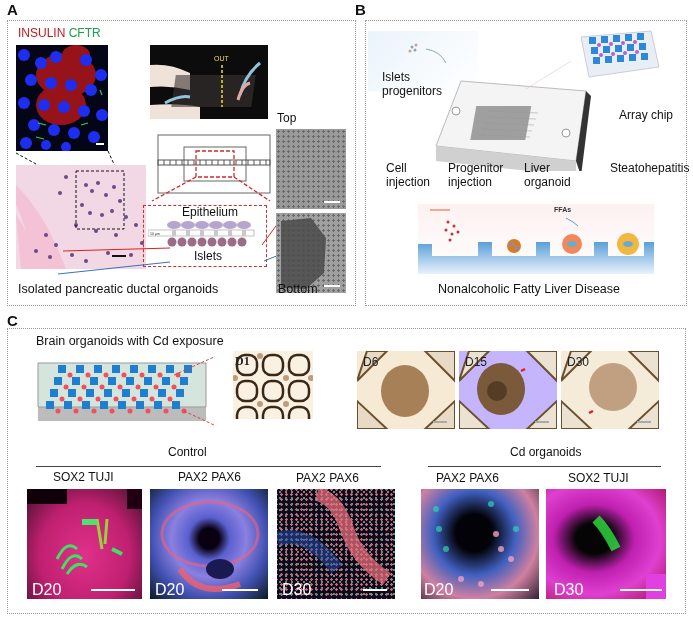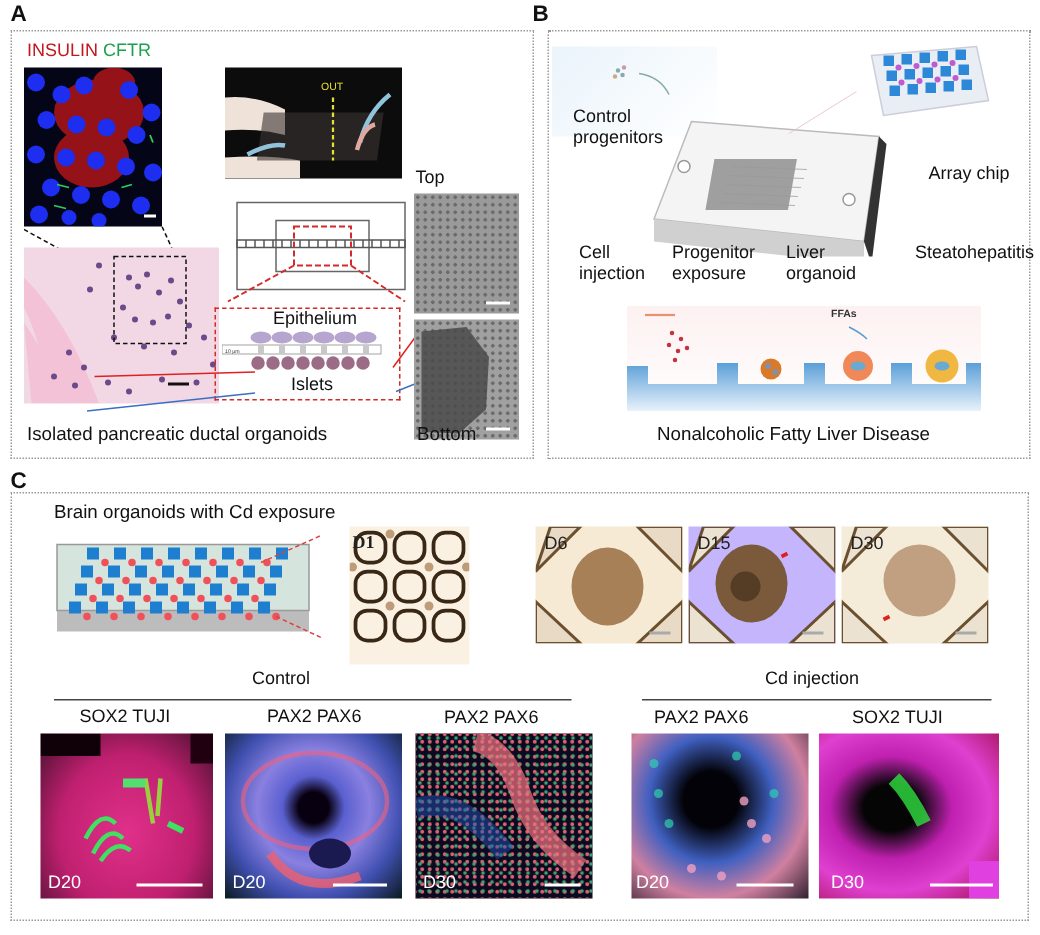--- a/index.html
+++ b/index.html
@@ -3,21 +3,21 @@
 <meta charset="utf-8">
 <style>
   html,body{margin:0;padding:0;background:#fff;}
   body{width:693px;height:623px;position:relative;overflow:hidden;font-family:"Liberation Sans",sans-serif;color:#111;}
   .abs{position:absolute;}
   .panel-letter{position:absolute;font-weight:bold;font-size:15px;font-family:"Liberation Sans",sans-serif;}
   .panel{position:absolute;border:1px dotted #999;box-sizing:border-box;}
   .lbl{position:absolute;font-size:12.5px;white-space:nowrap;line-height:1.15;}
   .img{position:absolute;overflow:hidden;}
   .scalebar{position:absolute;height:2px;background:#fff;}
-  .dlabel{position:absolute;color:#fff;font-size:12px;}
+  .dlabel{position:absolute;color:#fff;font-size:16px;}
 </style>
 </head>
 <body>
 
 <div class="panel-letter" style="left:7px;top:1px;">A</div>
 <div class="panel" style="left:7px;top:20px;width:349px;height:286px;">
 
   <div class="lbl" style="left:10px;top:6px;font-size:12px;">
     <span style="color:#c0181e">INSULIN</span>
     <span style="color:#1aa04a">CFTR</span>
@@ -209,21 +209,21 @@
 <div class="panel" style="left:365px;top:20px;width:322px;height:286px;">
   <div class="abs" style="left:2px;top:10px;width:110px;height:60px;background:linear-gradient(135deg,#eaf4fb,#fff);"></div>
   <svg class="abs" style="left:40px;top:20px;" width="60" height="30">
     <circle cx="6" cy="6" r="1.5" fill="#8aa"></circle>
       <circle cx="10" cy="4" r="1.5" fill="#c9a"></circle>
       <circle cx="9" cy="9" r="1.5" fill="#8aa"></circle>
       <circle cx="4" cy="10" r="1.5" fill="#ca8"></circle>
     <path d="M20 8 Q34 10 40 22" stroke="#8aa" fill="none"></path>
   </svg>
   <div class="lbl" style="left:16px;top:50px;font-size:12px;">
-    <span style="white-space:normal;display:block;width:70px;">Control progenitors</span>
+    <span style="white-space:normal;display:block;width:70px;">Islets progenitors</span>
   </div>
 
   <svg class="abs" style="left:60px;top:30px;" width="220" height="120">
     <polygon points="35,30 160,40 150,110 10,95" fill="#f4f4f4" stroke="#bbb"></polygon>
     <polygon points="10,95 150,110 150,125 10,110" fill="#d0d0d0"></polygon>
     <polygon points="150,110 160,40 165,45 155,125" fill="#333"></polygon>
     <g fill="#666">
       <rect x="60" y="55" width="55" height="34" transform="skewX(-10)" opacity="0.6"></rect>
     </g>
     <g stroke="#999" stroke-width="0.5">
@@ -264,21 +264,21 @@
         <circle cx="64" cy="15" r="2"></circle>
         <circle cx="30" cy="28" r="2"></circle>
         <circle cx="42" cy="27" r="2"></circle>
         <circle cx="54" cy="26" r="2"></circle>
         <circle cx="66" cy="25" r="2"></circle>
       </g>
   </svg>
   <div class="lbl" style="left:253px;top:88px;font-size:12px;">Array chip</div>
 
   <div class="lbl" style="left:20px;top:141px;font-size:12px;width:50px;white-space:normal;">Cell injection</div>
-  <div class="lbl" style="left:82px;top:141px;font-size:12px;width:60px;white-space:normal;">Progenitor exposure</div>
+  <div class="lbl" style="left:82px;top:141px;font-size:12px;width:60px;white-space:normal;">Progenitor injection</div>
   <div class="lbl" style="left:158px;top:141px;font-size:12px;width:50px;white-space:normal;">Liver organoid</div>
   <div class="lbl" style="left:244px;top:141px;font-size:12px;">Steatohepatitis</div>
 
   <div class="abs" style="left:52px;top:183px;width:236px;height:72px;background:linear-gradient(#fdf1f1,#fff);">
     <svg width="236" height="72">
       <line x1="12" y1="6" x2="32" y2="6" stroke="#e89070" stroke-width="1.5"></line>
       <g fill="#c83040">
           <circle cx="30" cy="18" r="1.5"></circle>
           <circle cx="36" cy="22" r="1.5"></circle>
           <circle cx="28" cy="26" r="1.5"></circle>
@@ -376,21 +376,21 @@
         <circle cx="88" cy="60" r="2.5"></circle>
         <circle cx="106" cy="60" r="2.5"></circle>
         <circle cx="124" cy="60" r="2.5"></circle>
         <circle cx="142" cy="60" r="2.5"></circle>
         <circle cx="160" cy="60" r="2.5"></circle>
     </g>
     <line x1="150" y1="24" x2="190" y2="6" stroke="#e04040" stroke-dasharray="3,2"></line>
     <line x1="160" y1="60" x2="190" y2="74" stroke="#e04040" stroke-dasharray="3,2"></line>
   </svg>
 
-  <div class="img" style="left:225px;top:22px;width:80px;height:92px;background:#fbf1e2;">
+  <div class="img" style="left:225px;top:22px;width:80px;height:68px;background:#fbf1e2;">
     <svg width="80" height="80">
       <g fill="none" stroke="#3a2816" stroke-width="2.5">
         <rect x="4" y="4" width="20" height="20" rx="8"></rect>
           <rect x="30" y="4" width="20" height="20" rx="8"></rect>
           <rect x="56" y="4" width="20" height="20" rx="8"></rect>
         <rect x="4" y="30" width="20" height="20" rx="8"></rect>
           <rect x="30" y="30" width="20" height="20" rx="8"></rect>
           <rect x="56" y="30" width="20" height="20" rx="8"></rect>
         <rect x="4" y="56" width="20" height="20" rx="8"></rect>
           <rect x="30" y="56" width="20" height="20" rx="8"></rect>
@@ -431,21 +431,21 @@
         <path d="M10 0 L30 0 L0 30Z M68 0 L98 0 L98 30Z M0 50 L0 78 L30 78Z M98 50 L98 78 L68 78Z" fill="#ece2d2" stroke="#6b5030" stroke-width="2"></path>
         <ellipse cx="52" cy="36" rx="24" ry="24" fill="#c0a080"></ellipse>
         <path d="M28 62 L32 60" stroke="#e02020" stroke-width="2.5"></path>
       </svg>
     <span class="abs" style="left:6px;top:4px;font-size:12px;color:#222;">D30</span>
     <div class="abs" style="left:76px;top:70px;width:14px;height:2px;background:#aaa;"></div>
   </div>
 
   <div class="lbl" style="left:160px;top:117px;font-size:12px;">Control</div>
   <div class="abs" style="left:28px;top:137px;width:345px;height:1px;background:#444;"></div>
-  <div class="lbl" style="left:502px;top:117px;font-size:12px;">Cd injection</div>
+  <div class="lbl" style="left:502px;top:117px;font-size:12px;">Cd organoids</div>
   <div class="abs" style="left:420px;top:137px;width:233px;height:1px;background:#444;"></div>
 
   <div class="lbl" style="left:45px;top:142px;font-size:12px;">SOX2 TUJI</div>
   <div class="lbl" style="left:170px;top:142px;font-size:12px;">PAX2 PAX6</div>
   <div class="lbl" style="left:288px;top:143px;font-size:12px;">PAX2 PAX6</div>
   <div class="lbl" style="left:428px;top:143px;font-size:12px;">PAX2 PAX6</div>
   <div class="lbl" style="left:560px;top:143px;font-size:12px;">SOX2 TUJI</div>
 
   <div class="img" style="left:19px;top:160px;width:115px;height:110px;background:radial-gradient(ellipse at 50% 60%,#e0308a 0%,#c02070 55%,#40102a 100%);">
     <svg width="115" height="110" class="abs" style="left:0;top:0;">

